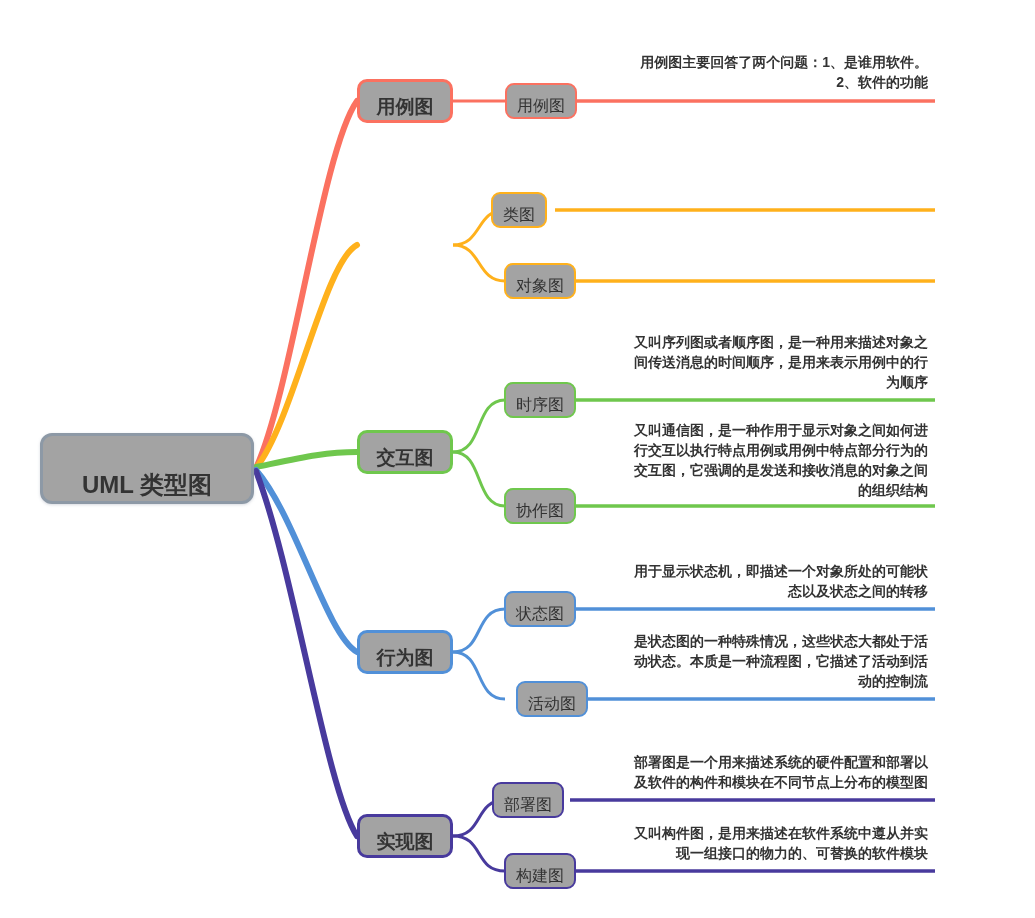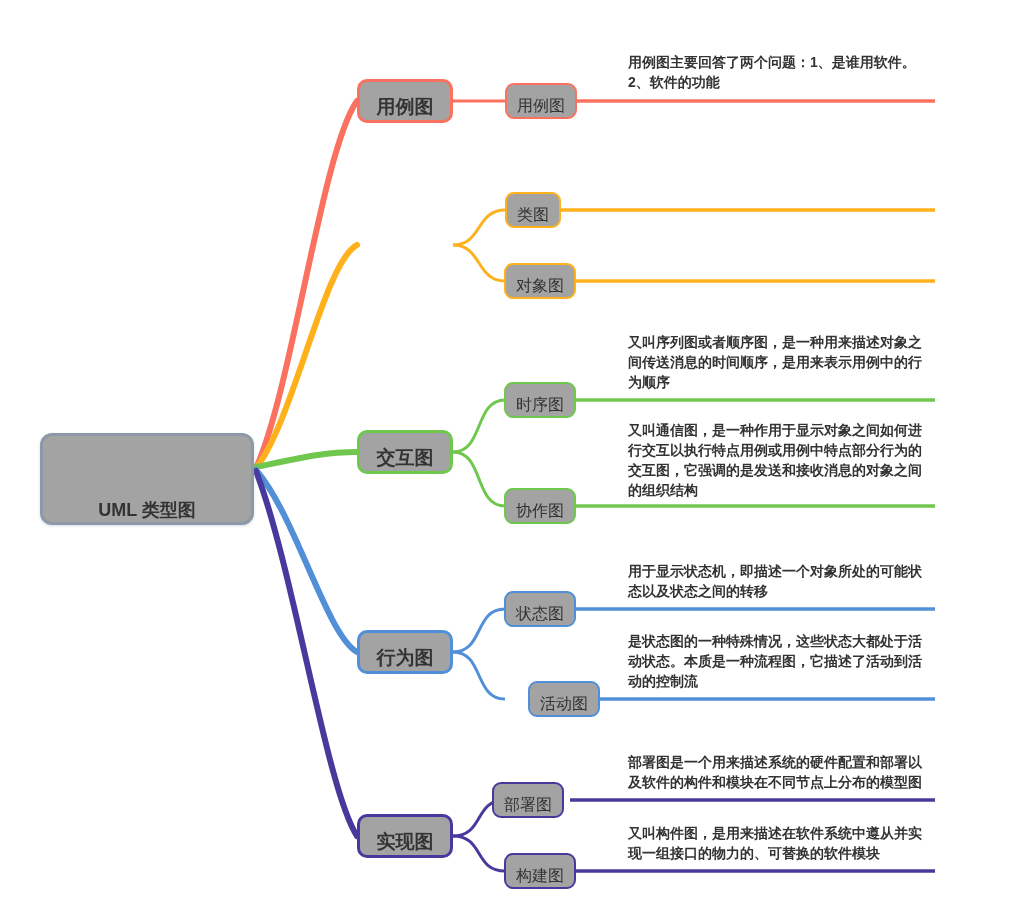--- a/index.html
+++ b/index.html
@@ -14,41 +14,41 @@
   #wires{position:absolute;left:0;top:0;width:1035px;height:918px;z-index:0;}
   .node{
     position:absolute;
     background:#a3a3a3;
     border-style:solid;
     display:flex;align-items:flex-end;justify-content:center;
     box-sizing:border-box;
     z-index:2;
   }
   .node-root{
-    width:214px;height:92px;
+    width:214px;height:71px;
     border-width:3px;border-radius:12px;
-    font-size:18px;font-weight:bold;
+    font-size:24px;font-weight:bold;
     box-shadow:0 1px 3px rgba(140,150,165,.35);
   }
   .node-l1{
     width:96px;height:44px;
     border-width:3px;border-radius:10px;
     font-size:19px;font-weight:bold;
   }
   .node-l2{
     height:36px;
     border-width:2.5px;border-radius:9px;
     font-size:16px;font-weight:400;
     padding:0 10px;
   }
   .desc{
     position:absolute;
     left:628px;width:300px;
     font-size:14px;line-height:20px;font-weight:600;
-    color:#333333;text-align:left;
+    color:#333333;text-align:right;
     z-index:2;
   }
 </style>
 </head>
 <body>
 
 <div id="stage">
 
   <svg id="wires" viewBox="0 0 1035 918" fill="none">
 
@@ -92,36 +92,36 @@
   <div class="node node-l1" style="left: 357px; top: 630px; border-color: rgb(81, 144, 216);">
     <span>行为图</span>
   </div>
   <div class="node node-l1" style="left: 357px; top: 814px; border-color: rgb(72, 58, 157);">
     <span>实现图</span>
   </div>
 
   <div class="node node-l2" style="left: 505px; top: 83px; border-color: rgb(251, 113, 96);">
     <span>用例图</span>
   </div>
-  <div class="node node-l2" style="left: 505px; top: 192px; border-color: rgb(255, 177, 28);">
+  <div class="node node-l2" style="left: 491px; top: 192px; border-color: rgb(255, 177, 28);">
     <span>类图</span>
   </div>
   <div class="node node-l2" style="left: 504px; top: 263px; border-color: rgb(255, 177, 28);">
     <span>对象图</span>
   </div>
   <div class="node node-l2" style="left: 504px; top: 382px; border-color: rgb(111, 199, 77);">
     <span>时序图</span>
   </div>
   <div class="node node-l2" style="left: 504px; top: 488px; border-color: rgb(111, 199, 77);">
     <span>协作图</span>
   </div>
   <div class="node node-l2" style="left: 504px; top: 591px; border-color: rgb(81, 144, 216);">
     <span>状态图</span>
   </div>
-  <div class="node node-l2" style="left: 528px; top: 681px; border-color: rgb(81, 144, 216);">
+  <div class="node node-l2" style="left: 516px; top: 681px; border-color: rgb(81, 144, 216);">
     <span>活动图</span>
   </div>
   <div class="node node-l2" style="left: 492px; top: 782px; border-color: rgb(72, 58, 157);">
     <span>部署图</span>
   </div>
   <div class="node node-l2" style="left: 504px; top: 853px; border-color: rgb(72, 58, 157);">
     <span>构建图</span>
   </div>
 
   <div class="desc" style="top:52px;">用例图主要回答了两个问题：1、是谁用软件。2、软件的功能</div>

